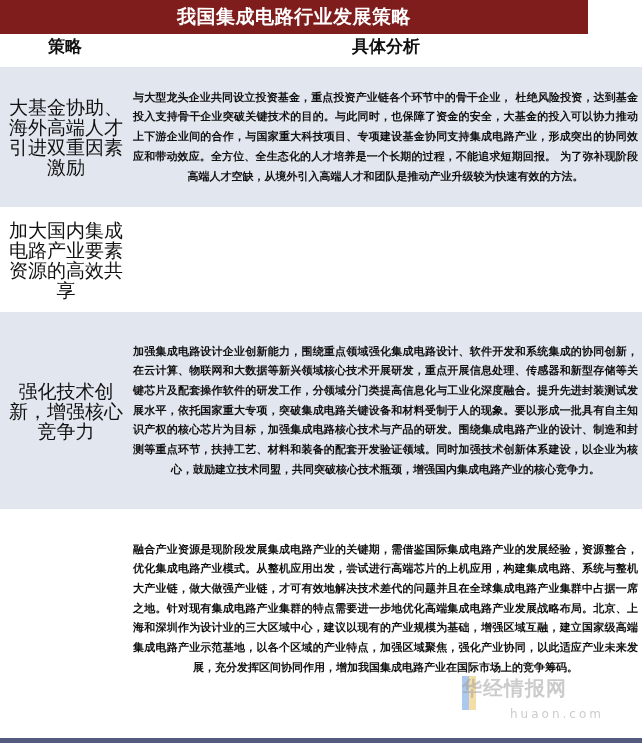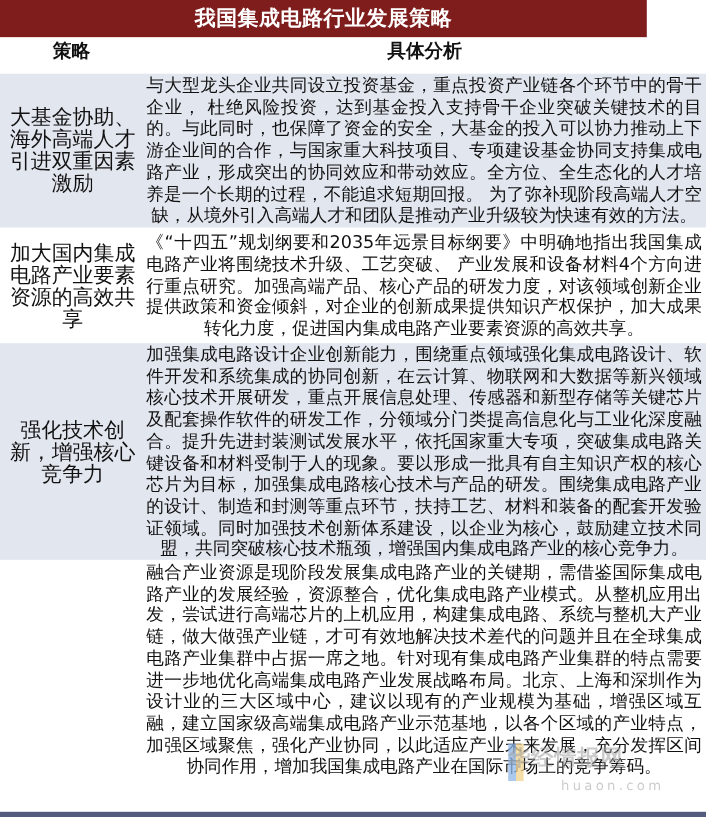--- a/index.html
+++ b/index.html
@@ -13,21 +13,21 @@
     .col-header.left { left: 0; width: 130px; justify-content: center; }
     .col-header.right { left: 130px; width: 512px; justify-content: center; }
     .row { position: absolute; left: 0; width: 642px; }
     .row.gray { background: #e2e6ef; }
     .row.white { background: #ffffff; }
     .cell-strategy { position: absolute; left: 2px; width: 128px; top: 0; bottom: 0;
                      display: flex; align-items: center; justify-content: center; text-align: center;
                      font-size: 19px; line-height: 20px; }
     .cell-analysis { position: absolute; left: 133px; width: 505px; top: 0; bottom: 0;
                      display: flex; align-items: center; justify-content: center;
-                     font-size: 16px; line-height: 19.7px; text-align: justify; text-align-last: center; }
+                     font-size: 11px; line-height: 19.7px; text-align: justify; text-align-last: center; font-weight: bold; }
     .cell-analysis span { display: block; }
     .footer { position: absolute; left: 0; top: 708px; width: 642px; height: 30px;
               background: #e2e6ef; display: flex; align-items: center; justify-content: flex-end;
               font-size: 14px; padding-right: 6px; box-sizing: border-box; margin-top: 40px; }
     .bottom-bar { position: absolute; left: 0; top: 738px; width: 642px; height: 5px; background: #535b7e; }
     .watermark { position: absolute; left: 462px; top: 675px; font-size: 20px; font-weight: bold;
                  color: rgba(160,160,160,0.55); letter-spacing: 1px; }
     .watermark-sub { position: absolute; left: 510px; top: 707px; font-size: 12px;
                      color: rgba(170,170,170,0.6); letter-spacing: 3px; }
     .watermark-logo { position: absolute; left: 462px; top: 676px; width: 14px; height: 34px;
@@ -43,23 +43,20 @@
 
 <div class="row gray" style="top:67px;height:140px;">
   <div class="cell-strategy">大基金协助、 海外高端人才引进双重因素激励</div>
   <div class="cell-analysis">
       <span>与大型龙头企业共同设立投资基金，重点投资产业链各个环节中的骨干企业， 杜绝风险投资，达到基金投入支持骨干企业突破关键技术的目的。与此同时，也保障了资金的安全，大基金的投入可以协力推动上下游企业间的合作，与国家重大科技项目、专项建设基金协同支持集成电路产业，形成突出的协同效应和带动效应。全方位、全生态化的人才培养是一个长期的过程，不能追求短期回报。 为了弥补现阶段高端人才空缺，从境外引入高端人才和团队是推动产业升级较为快速有效的方法。</span>
     </div>
 </div>
 
 <div class="row white" style="top:207px;height:105px;">
   <div class="cell-strategy">加大国内集成电路产业要素资源的高效共享</div>
-  <div class="cell-analysis">
-      <span>《“十四五”规划纲要和2035年远景目标纲要》中明确地指出我国集成电路产业将围绕技术升级、工艺突破、 产业发展和设备材料4个方向进行重点研究。加强高端产品、核心产品的研发力度，对该领域创新企业提供政策和资金倾斜，对企业的创新成果提供知识产权保护，加大成果转化力度，促进国内集成电路产业要素资源的高效共享。</span>
-    </div>
 </div>
 
 <div class="row gray" style="top:312px;height:197px;">
   <div class="cell-strategy">强化技术创新，增强核心竞争力</div>
   <div class="cell-analysis">
       <span>加强集成电路设计企业创新能力，围绕重点领域强化集成电路设计、软件开发和系统集成的协同创新，在云计算、物联网和大数据等新兴领域核心技术开展研发，重点开展信息处理、传感器和新型存储等关键芯片及配套操作软件的研发工作，分领域分门类提高信息化与工业化深度融合。提升先进封装测试发展水平，依托国家重大专项，突破集成电路关键设备和材料受制于人的现象。要以形成一批具有自主知识产权的核心芯片为目标，加强集成电路核心技术与产品的研发。围绕集成电路产业的设计、制造和封测等重点环节，扶持工艺、材料和装备的配套开发验证领域。同时加强技术创新体系建设，以企业为核心，鼓励建立技术同盟，共同突破核心技术瓶颈，增强国内集成电路产业的核心竞争力。</span>
     </div>
 </div>
 
 <div class="row white" style="top:509px;height:199px;">

